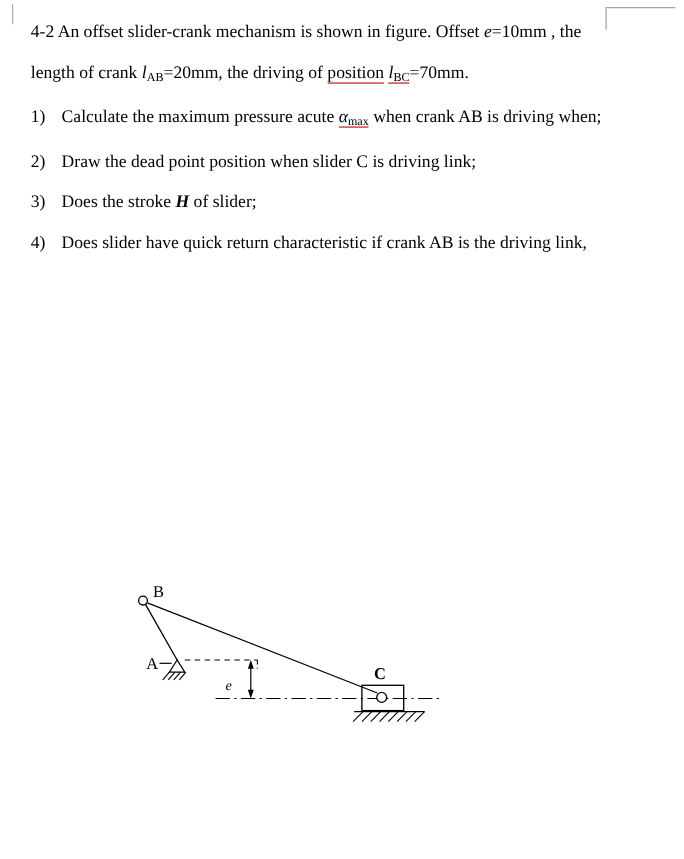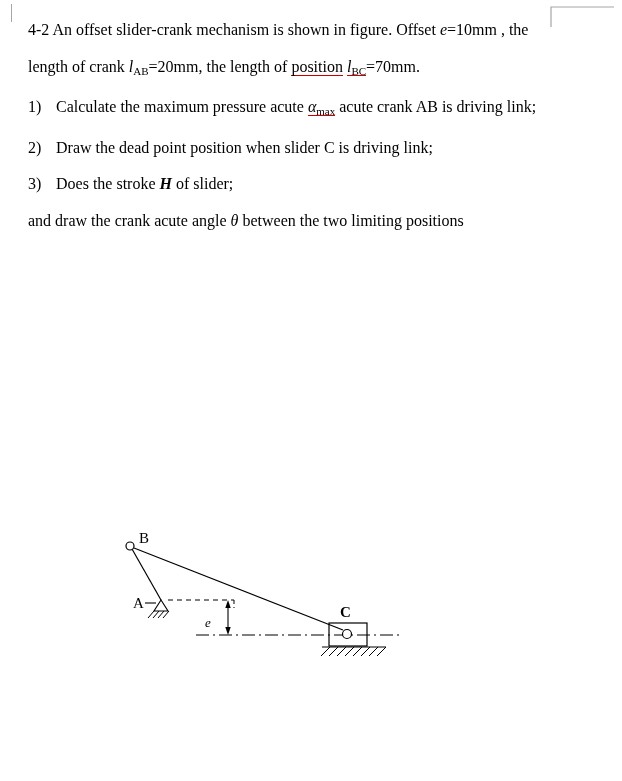--- a/index.html
+++ b/index.html
@@ -39,30 +39,30 @@
 
   <div class="mark-left"></div>
   <svg class="mark-right" width="66" height="28">
     <polyline points="1,22 1,2 64,2" fill="none" stroke="#a6a6a6" stroke-width="1.2"></polyline>
   </svg>
 
   <div class="text-block">
 
     <div class="tline"><span>4-2 An offset slider-crank mechanism is shown in figure. Offset </span><span class="it">e</span><span>=10mm , the</span></div>
 
-    <div class="tline"><span>length of crank </span><span class="it">l</span><span class="sub">AB</span><span>=20mm, the length of </span><span class="redu">position</span><span> </span><span class="redu"><span class="it">l</span><span class="sub">BC</span></span><span>=70mm.</span></div>
+    <div class="tline"><span>length of crank </span><span class="it">l</span><span class="sub">AB</span><span>=20mm, the driving of </span><span class="redu">position</span><span> </span><span class="redu"><span class="it">l</span><span class="sub">BC</span></span><span>=70mm.</span></div>
 
-    <div class="tline"><span class="num">1)</span><span>Calculate the maximum pressure acute </span><span class="redu"><span class="it">α</span><span class="sub">max</span></span><span> acute crank AB is driving link;</span></div>
+    <div class="tline"><span class="num">1)</span><span>Calculate the maximum pressure acute </span><span class="redu"><span class="it">α</span><span class="sub">max</span></span><span> when crank AB is driving when;</span></div>
 
     <div class="tline"><span class="num">2)</span><span>Draw the dead point position when slider C is driving link;</span></div>
 
     <div class="tline"><span class="num">3)</span><span>Does the stroke </span><span class="bi">H</span><span> of slider;</span></div>
 
+    <div class="tline"><span class="num">4)</span><span>Does slider have quick return characteristic if crank AB is the driving link,</span></div>
 
-    <div class="tline"><span>and draw the crank acute angle </span><span class="it">θ</span><span> between the two limiting positions</span></div>
 
   </div>
 
   <svg class="figure-svg" width="320" height="150" viewBox="0 0 320 150">
 
     <line x1="96" y1="115" x2="300" y2="115" stroke="#000" stroke-width="1.1" stroke-dasharray="13,4,2,4"></line>
 
     <line x1="34" y1="28" x2="243" y2="110" stroke="#000" stroke-width="1.2"></line>
 
     <line x1="32" y1="29" x2="61" y2="80" stroke="#000" stroke-width="1.2"></line>

